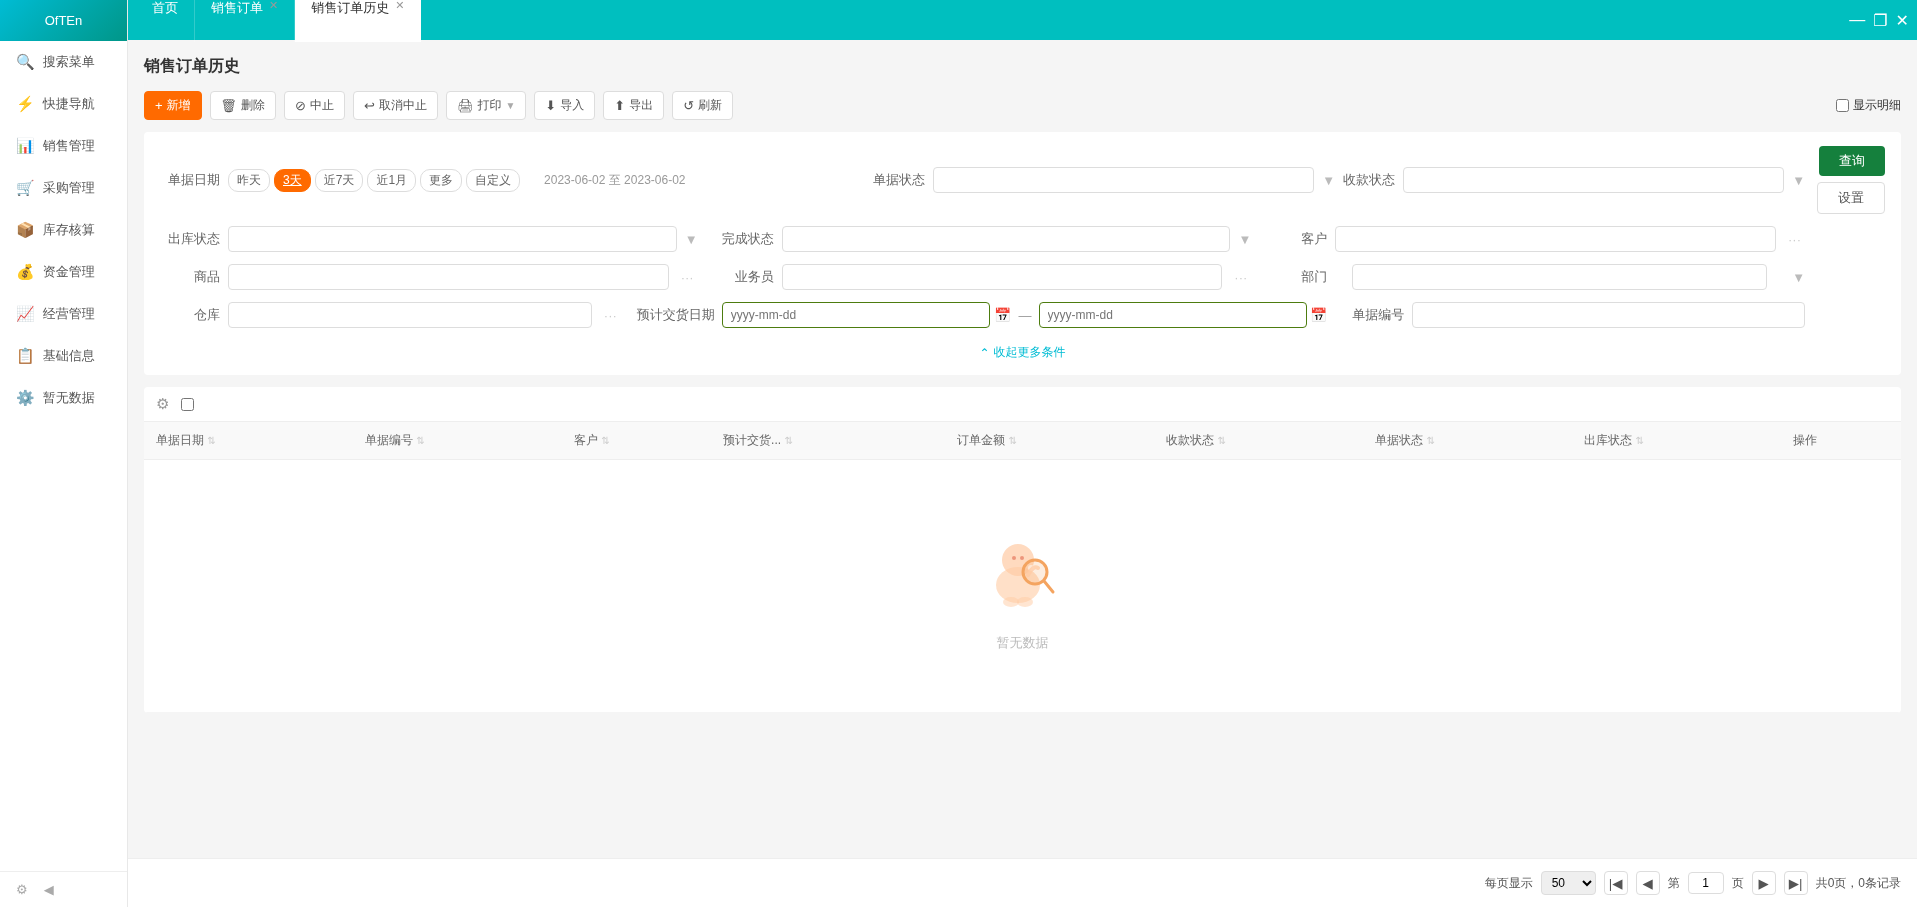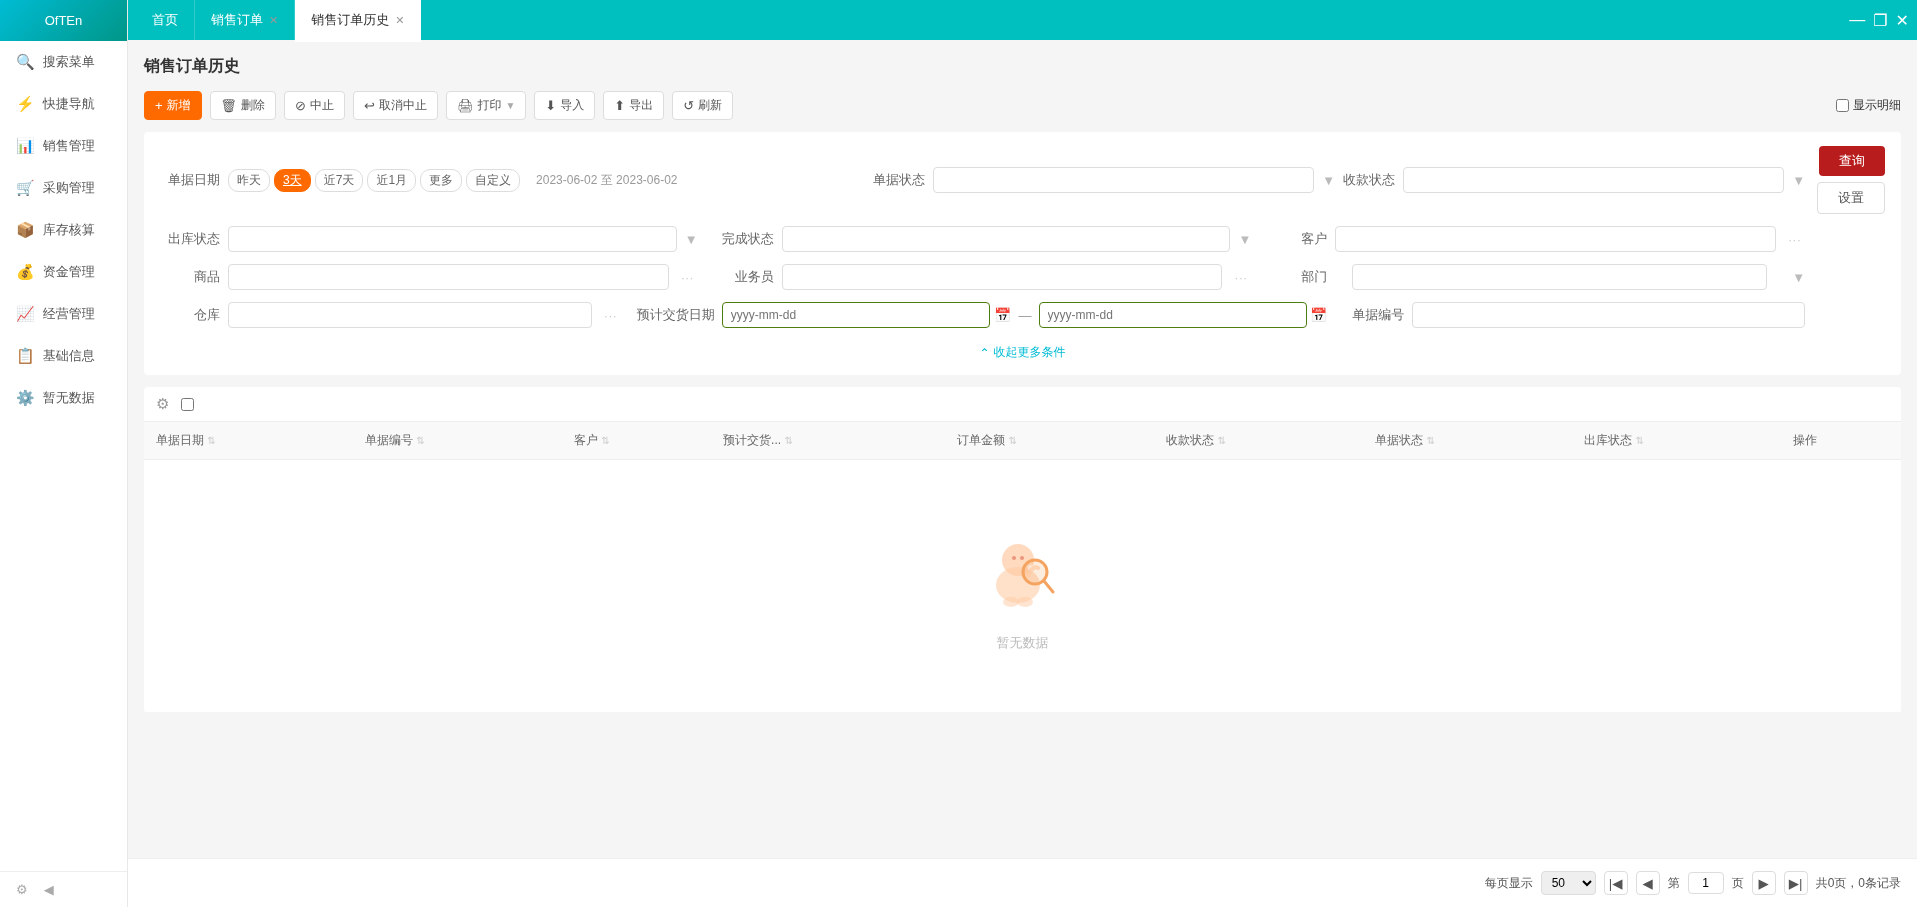--- a/index.html
+++ b/index.html
@@ -11,21 +11,21 @@
     .sidebar-header span { color: #fff; font-size: 13px; }
     .sidebar-item { display: flex; align-items: center; gap: 8px; padding: 12px 16px; cursor: pointer; color: #555; font-size: 13px; }
     .sidebar-item .icon { font-size: 15px; }
     .sidebar-footer { margin-top: auto; border-top: 1px solid #eee; padding: 10px 16px; display: flex; gap: 16px; align-items: center; }
 
     
     .main { flex: 1; display: flex; flex-direction: column; overflow: hidden; }
 
     
     .topnav { height: 40px; background: #00bfbf; display: flex; align-items: center; padding: 0 8px; gap: 0; position: relative; }
-    .tab { display: flex; align-items: center; gap: 6px; padding: 0 16px; height: 43px; cursor: pointer; color: #fff; font-size: 13px; border-right: 1px solid rgba(255,255,255,0.2); }
+    .tab { display: flex; align-items: flex-start; gap: 6px; padding: 0 16px; height: 43px; cursor: pointer; color: #fff; font-size: 13px; border-right: 1px solid rgba(255,255,255,0.2); }
     .tab.active { background: #fff; color: #333; }
     .tab .close-icon { font-size: 11px; cursor: pointer; color: #999; }
     .tab.active .close-icon { color: #999; }
     .topnav-right { margin-left: auto; display: flex; align-items: center; gap: 8px; }
     .topnav-right .icon-btn { color: #fff; font-size: 16px; cursor: pointer; }
 
     
     .content { flex: 1; overflow-y: auto; padding: 16px; background: #f5f5f5; }
 
     .page-title { font-size: 16px; font-weight: bold; color: #333; margin-bottom: 14px; }
@@ -39,21 +39,21 @@
     .spacer { flex: 1; }
 
     
     .filter-panel { background: #fff; border-radius: 4px; padding: 14px 16px; margin-bottom: 12px; }
     .filter-row { display: flex; align-items: center; gap: 0; margin-bottom: 12px; }
     .filter-row:last-child { margin-bottom: 0; }
     .filter-item { display: flex; align-items: center; flex: 1; min-width: 0; gap: 8px; }
     .filter-label { color: #666; font-size: 13px; white-space: nowrap; min-width: 60px; text-align: right; }
     .filter-input { flex: 1; border: 1px solid #ddd; border-radius: 4px; padding: 5px 8px; font-size: 12px; outline: none; min-width: 0; }
     .filter-select { flex: 1; border: 1px solid #ddd; border-radius: 4px; padding: 5px 8px; font-size: 12px; outline: none; appearance: none; background: #fff; cursor: pointer; }
-    .date-filter { display: flex; align-items: center; gap: 16px; flex: 1; }
+    .date-filter { display: flex; align-items: center; gap: 24px; flex: 1; }
     .date-chips { display: flex; gap: 4px; align-items: center; }
     .date-chip { padding: 2px 8px; border-radius: 10px; font-size: 12px; cursor: pointer; color: #666; border: 1px solid #ddd; }
     .date-chip.active { background: #ff6a00; color: #fff; border-color: #ff6a00; text-decoration: underline; }
     .date-range-text { font-size: 12px; color: #999; }
     .ellipsis-btn { color: #ccc; cursor: pointer; padding: 0 4px; }
     .chevron-btn { color: #bbb; cursor: pointer; }
     .date-input-wrap { display: flex; align-items: center; gap: 4px; flex: 1; }
     .date-input { flex: 1; border: 1px solid #4d7c0f; border-radius: 4px; padding: 5px 8px; font-size: 12px; outline: none; }
     .calendar-icon { color: #bbb; cursor: pointer; font-size: 14px; }
     .dash { color: #999; }
@@ -74,21 +74,21 @@
     .empty-icon { width: 100px; height: 100px; margin-bottom: 14px; position: relative; }
     .empty-text { color: #bbb; font-size: 13px; }
 
     
     .pagination { display: flex; align-items: center; justify-content: flex-end; padding: 12px 16px; background: #fff; border-top: 1px solid #eee; gap: 8px; font-size: 12px; color: #555; }
     .pagination select { border: 1px solid #ddd; border-radius: 4px; padding: 3px 6px; font-size: 12px; }
     .pagination-btn { width: 24px; height: 24px; display: flex; align-items: center; justify-content: center; border: 1px solid #ddd; border-radius: 4px; cursor: pointer; background: #fff; color: #555; }
     .pagination-input { width: 36px; border: 1px solid #ddd; border-radius: 4px; padding: 3px 4px; text-align: center; font-size: 12px; }
 
     
-    .query-btn { padding: 6px 20px; background: #b91c1c; color: #fff; border: none; border-radius: 4px; cursor: pointer; font-size: 13px; }
+    .query-btn { padding: 6px 20px; background: #15803d; color: #fff; border: none; border-radius: 4px; cursor: pointer; font-size: 13px; }
     .set-btn { padding: 6px 20px; background: #fff; color: #555; border: 1px solid #ddd; border-radius: 4px; cursor: pointer; font-size: 13px; display: block; margin-top: 6px; }
 
     .filter-actions { display: flex; flex-direction: column; align-items: flex-end; min-width: 80px; }
   </style>
 </head>
 <body>
 
 <div class="sidebar">
   <div class="sidebar-header">
     <span>OfTEn</span>

